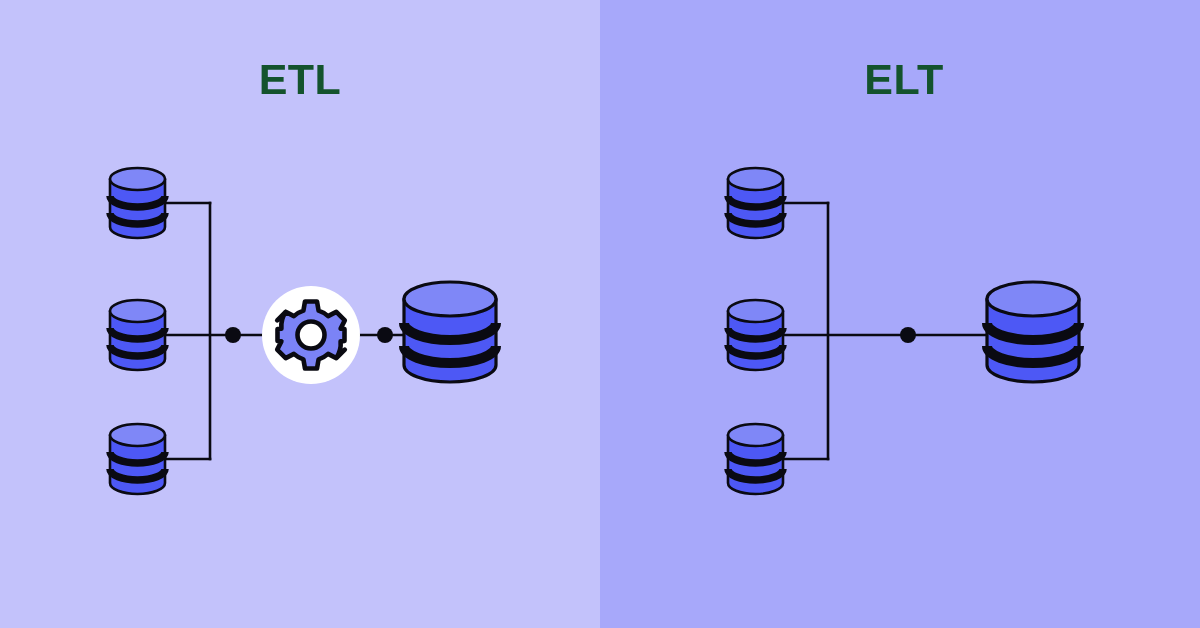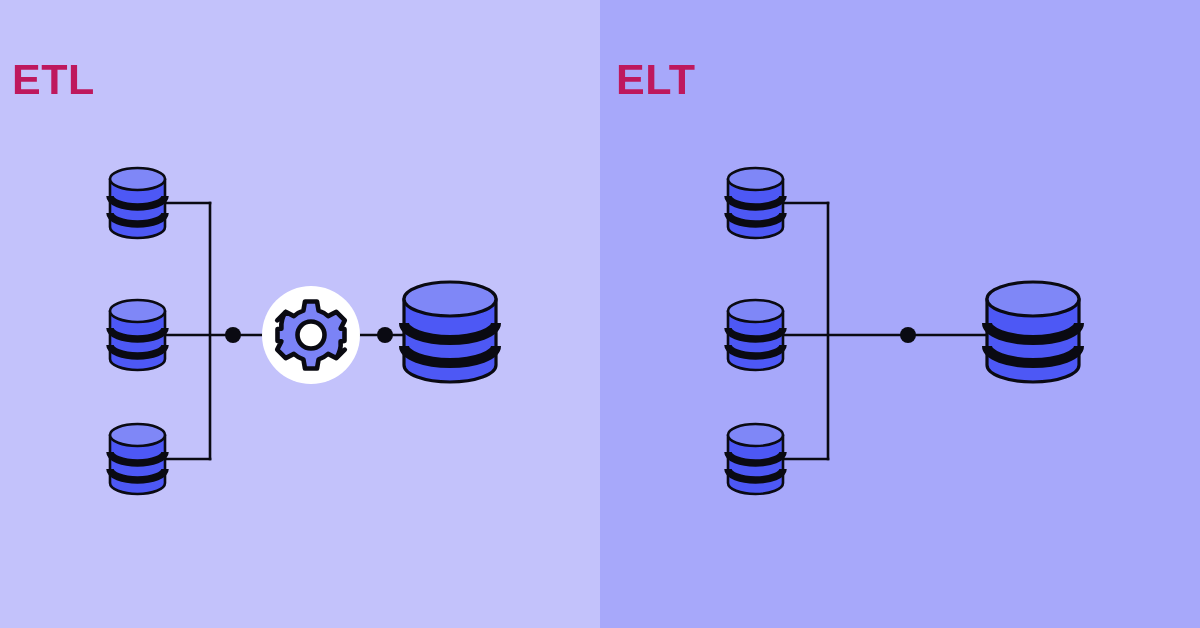--- a/index.html
+++ b/index.html
@@ -10,25 +10,25 @@
     background:#c3c2fb;
   }
   #stage{position:relative;width:1200px;height:628px;}
   #stage > svg{position:absolute;top:0;left:0;display:block;}
   .panel-title{
     position:absolute;
     font-family:"Liberation Sans","DejaVu Sans",sans-serif;
     font-weight:700;
     font-size:43px;
     letter-spacing:0.5px;
-    color:#be185d;
+    color:#14532d;
     line-height:1;
+    text-align:center;
     white-space:nowrap;
     user-select:none;
-    padding-left:12px;
   }
   #title-etl{left:0;width:600px;top:58px;}
   #title-elt{left:604px;width:600px;top:58px;}
 </style>
 </head>
 <body>
 
 <div id="stage">
 
   <svg width="1200" height="628" viewBox="0 0 1200 628" shape-rendering="geometricPrecision">

